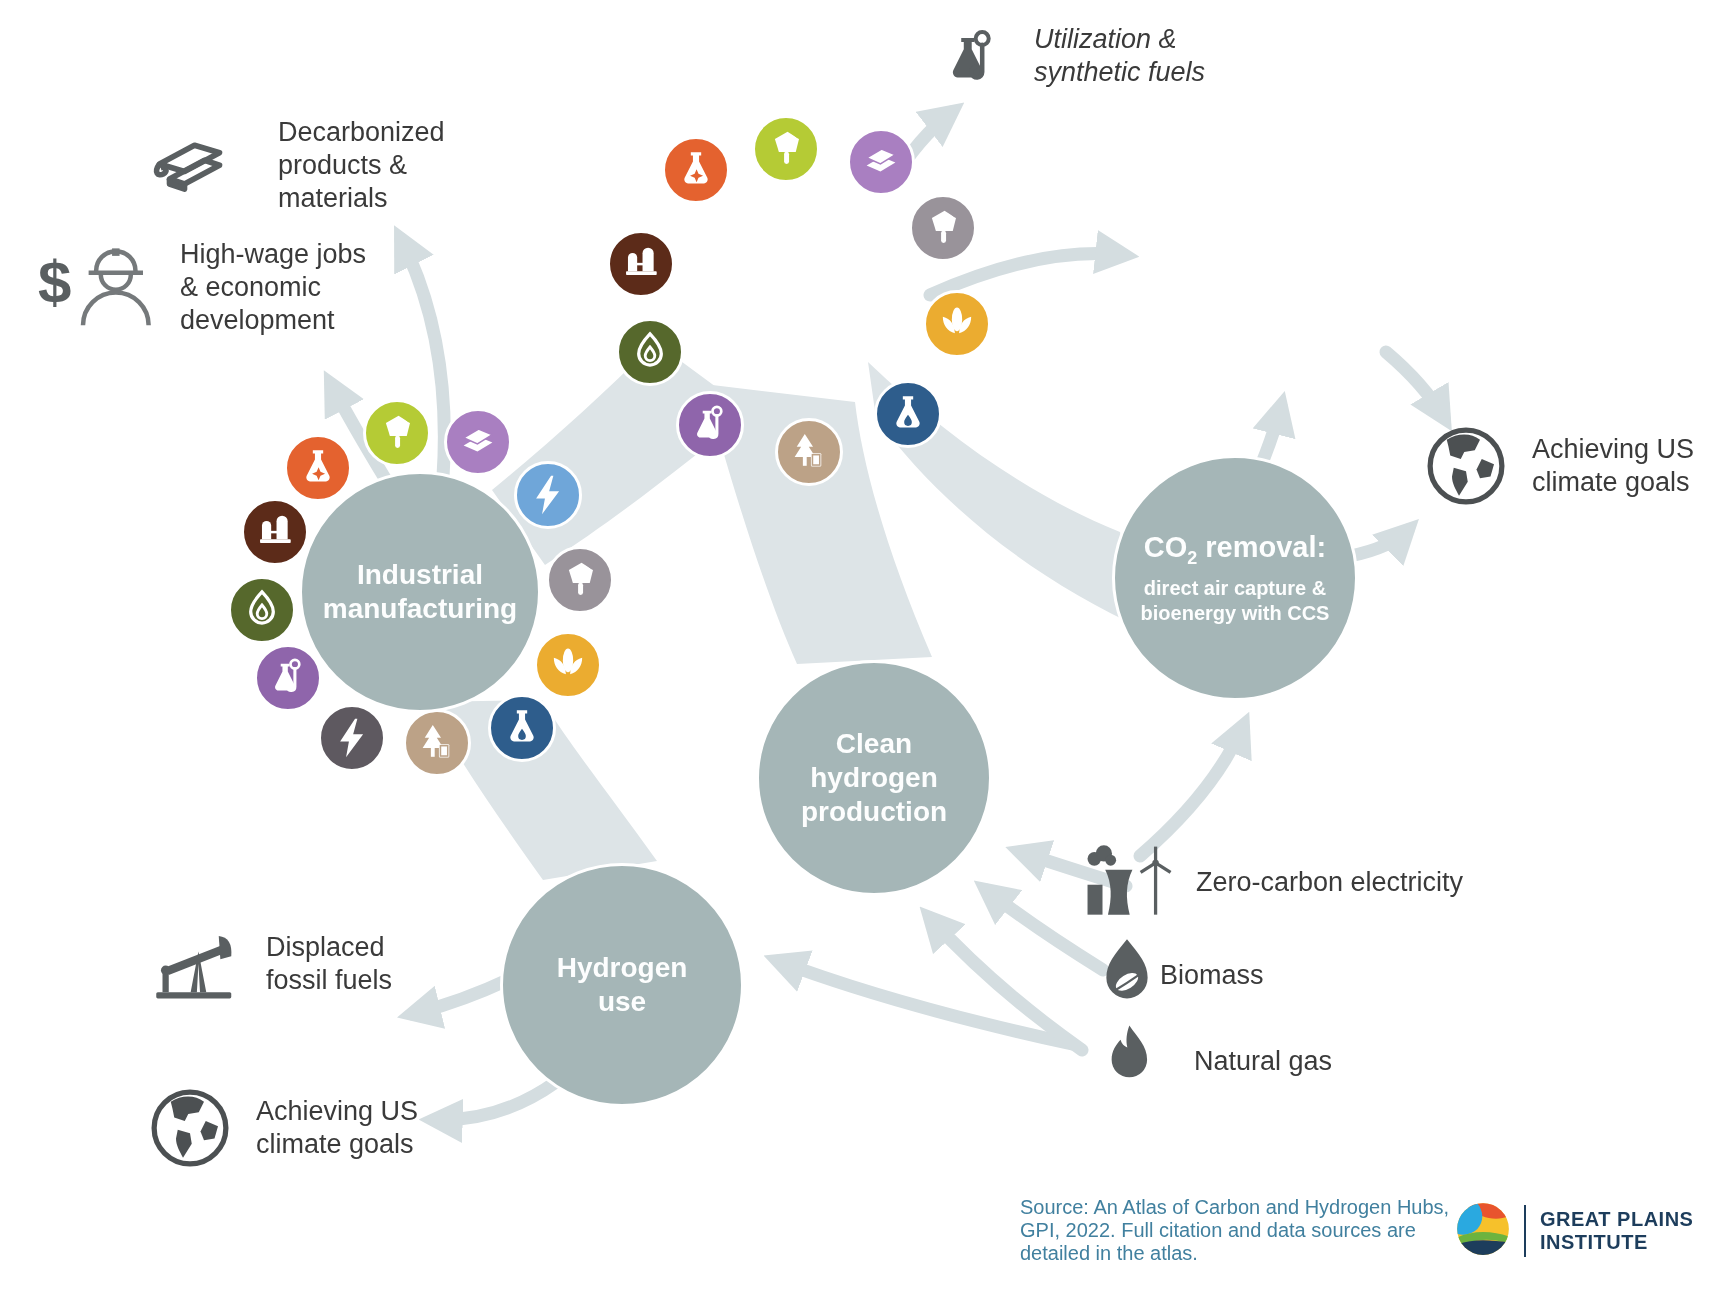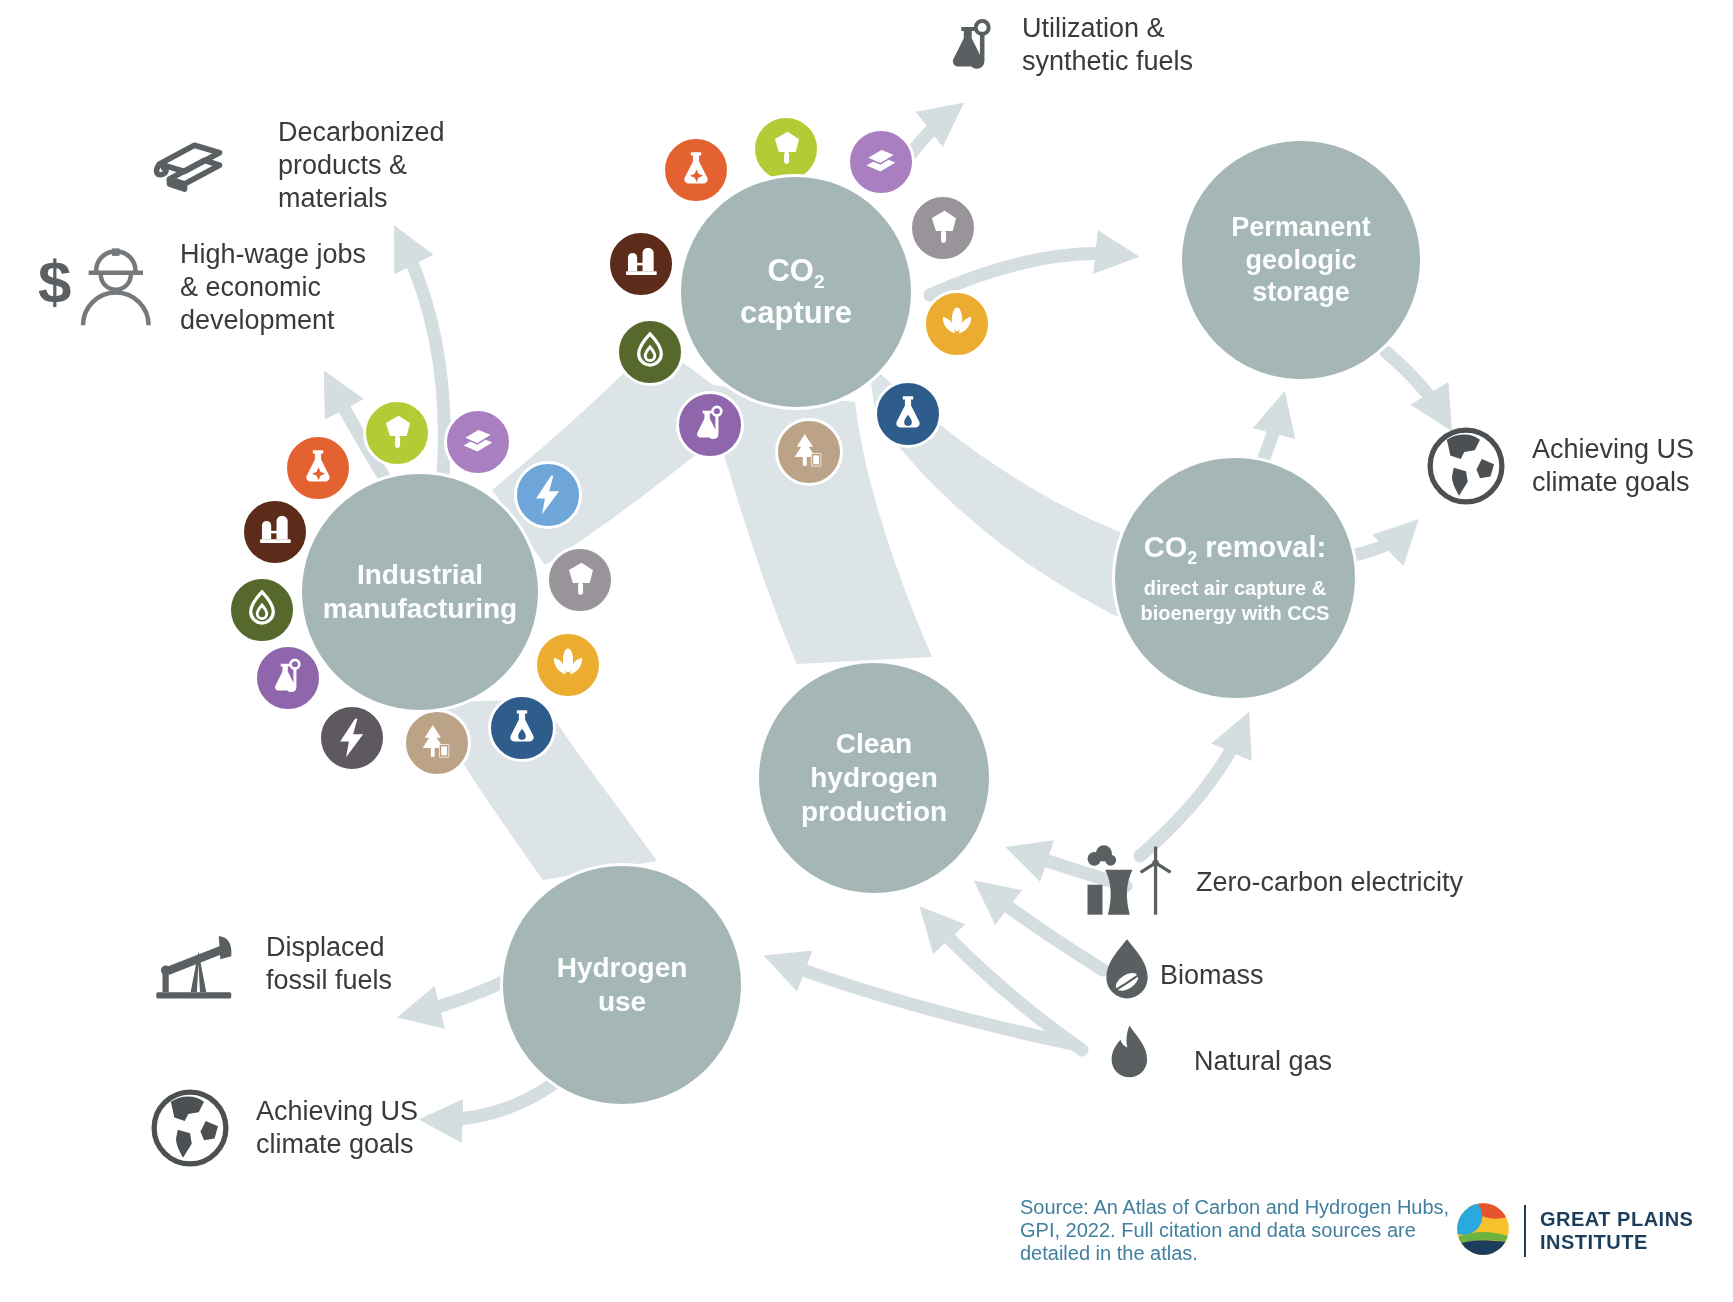--- a/index.html
+++ b/index.html
@@ -220,34 +220,21 @@
           <g fill="#fff">
             <path d="M5.2 8.6a2.4 2.4 0 0 1 4.8 0v7.2H5.2z"></path>
             <path d="M12.8 6.4a2.9 2.9 0 0 1 5.8 0v9.4h-5.8z"></path>
             <rect x="9.6" y="11.4" width="3.6" height="1.3"></rect>
             <rect x="4.2" y="15.8" width="16" height="1.9" rx="0.4"></rect>
           </g>
         </svg>
       </div>
     </div>
 
-  <div class="node" style="left:678px;top:174px;width:236px;height:236px;font-size:31px;">
-    <div>
-        <div><span>CO</span><sub>2</sub></div>
-         <div>capture</div>
-      </div>
-  </div>
-
-  <div class="node" style="left:1179px;top:138px;width:244px;height:244px;font-size:27px;">
-    <div>
-        <div>Permanent</div>
-         <div>geologic</div>
-         <div>storage</div>
-      </div>
-  </div>
+
 
   <div class="node" style="left:1112px;top:455px;width:246px;height:246px;font-size:29px;">
     <div>
         <div><span>CO</span><sub>2</sub><span> removal:</span></div>
          <div class="subtitle">
           <div>direct air capture &amp;</div>
               <div>bioenergy with CCS</div>
         </div>
       </div>
   </div>
@@ -267,21 +254,21 @@
       </div>
   </div>
 
   <div class="node" style="left:500px;top:863px;width:244px;height:244px;font-size:28px;">
     <div>
         <div>Hydrogen</div>
          <div>use</div>
       </div>
   </div>
 
-  <div class="labelblock" style="left:938px;top:12px;gap:16px;">
+  <div class="labelblock" style="left:938px;top:23px;gap:28px;font-style:italic;">
     <span class="iconbox">
       <svg width="68" height="72" viewBox="0 0 24 24">
         <path d="M8.2 4.6h4.6v1.4h-.9v2.6l3.7 7.4c.5 1.1-.3 2.5-1.5 2.5H6.9c-1.2 0-2-1.4-1.5-2.5l3.7-7.4V6H8.2z" fill="#5a5f61"></path>
         <circle cx="15.6" cy="4.8" r="2.3" fill="none" stroke="#5a5f61" stroke-width="1.4"></circle>
         <path d="M15.6 7v9.6a1.9 1.9 0 1 1-2.4-1.8" fill="none" stroke="#5a5f61" stroke-width="1.6" stroke-linecap="round"></path>
       </svg>
       </span>
     <span class="txt">
         <div>Utilization &amp;</div>
         <div>synthetic fuels</div>

